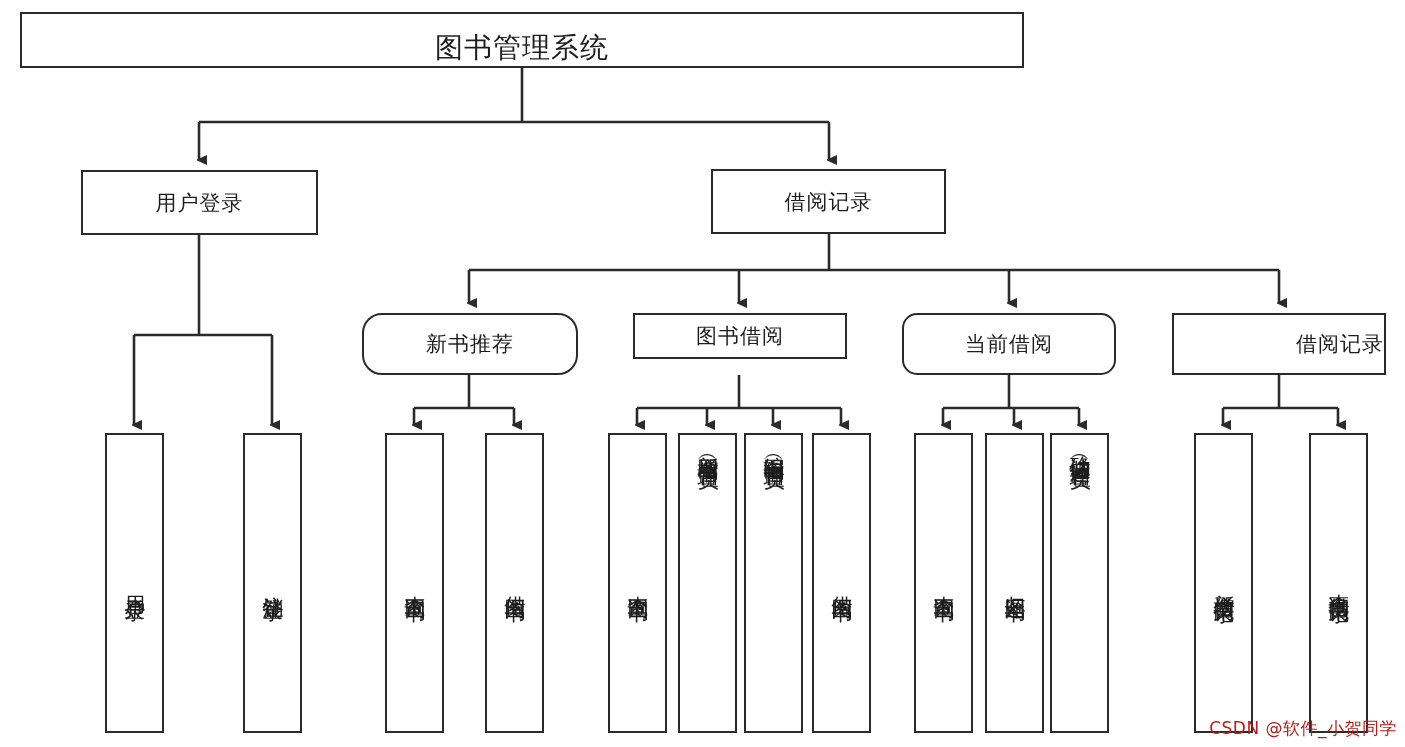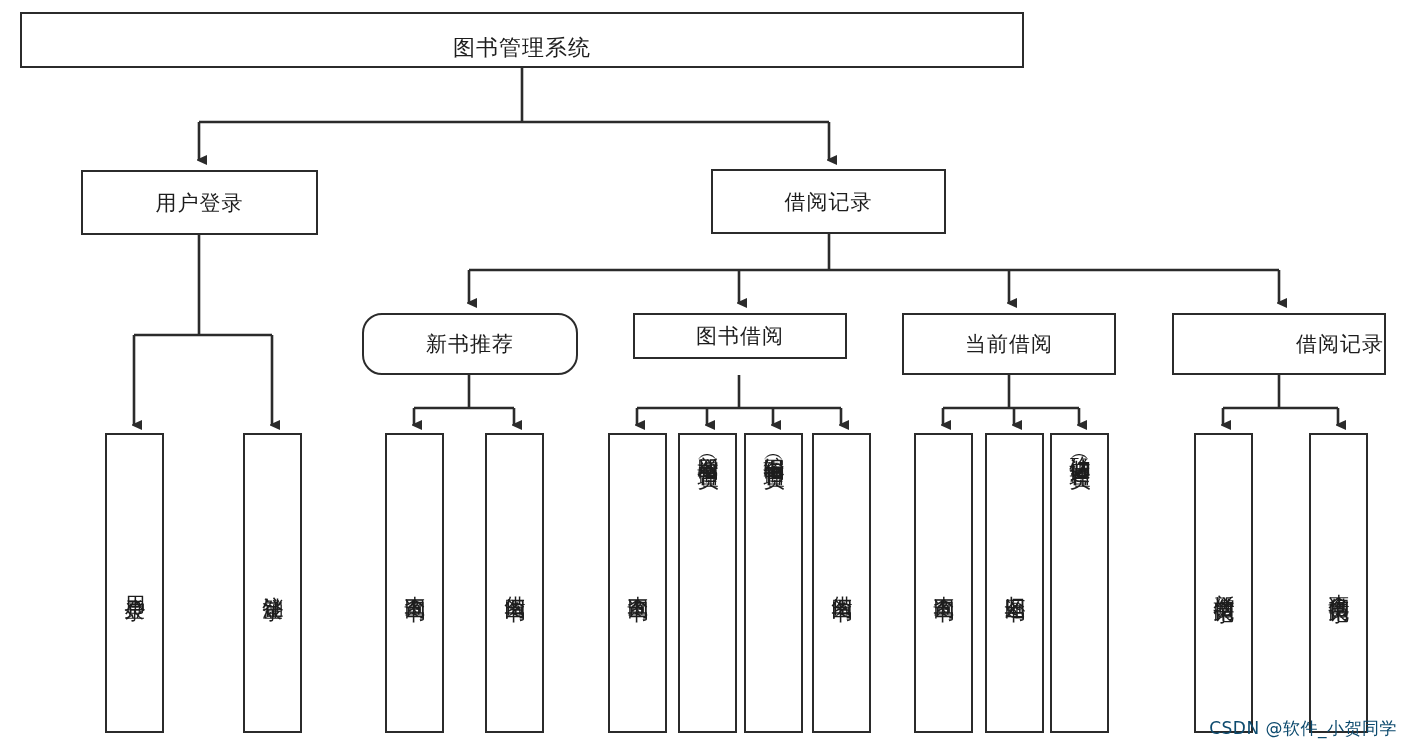--- a/index.html
+++ b/index.html
@@ -5,28 +5,28 @@
   html,body{margin:0;padding:0;background:#ffffff;}
   body{width:1405px;height:747px;overflow:hidden;
        font-family:"DejaVu Sans","Liberation Sans",sans-serif;}
   #stage{position:relative;width:1405px;height:747px;background:#fff;}
   svg#wires{position:absolute;left:0;top:0;width:1405px;height:747px;}
   .node{position:absolute;box-sizing:border-box;background:#fff;
         border:2.5px solid #2b2b2b;display:flex;align-items:center;
         justify-content:center;}
   .node .lbl{color:#1d1d1d;white-space:nowrap;letter-spacing:1px;}
   .h-node .lbl{font-size:21px;}
-  .title-node .lbl{font-size:22px;margin-top:15px;}
+  .title-node .lbl{font-size:28px;margin-top:15px;}
   .leaf{}
   .leaf .lbl{writing-mode:vertical-rl;text-orientation:upright;
              font-size:21px;line-height:1.18;letter-spacing:2px;
              text-align:center;}
   .leaf.top-align{align-items:flex-start;padding-top:4px;}
   #watermark{position:absolute;right:8px;bottom:7px;font-size:17px;
-             color:#0c4a6e;white-space:nowrap;letter-spacing:.5px;}
+             color:#b91c1c;white-space:nowrap;letter-spacing:.5px;}
 </style>
 </head>
 <body>
 
 <div id="stage">
 
   <svg id="wires" viewBox="0 0 1405 747">
     <defs>
       <marker id="arrow" markerWidth="10" markerHeight="10" refX="5" refY="8" orient="auto" markerUnits="userSpaceOnUse">
         <path d="M0,0 L10,0 L5,11 Z" fill="#2b2b2b"></path>
@@ -87,21 +87,21 @@
   <div class="node h-node" style="left:711px;top:169px;width:235px;height:65px;">
     <span class="lbl">借阅记录</span>
   </div>
 
   <div class="node h-node" style="left:362px;top:313px;width:216px;height:62px;border-radius:20px;">
     <span class="lbl">新书推荐</span>
   </div>
   <div class="node h-node" style="left:633px;top:313px;width:214px;height:46px;">
     <span class="lbl">图书借阅</span>
   </div>
-  <div class="node h-node" style="left:902px;top:313px;width:214px;height:62px;">
+  <div class="node h-node" style="left:902px;top:313px;width:214px;height:62px;border-radius:15px;">
     <span class="lbl">当前借阅</span>
   </div>
   <div class="node h-node" style="left:1172px;top:313px;width:214px;height:62px;justify-content:flex-end;">
     <span class="lbl">借阅记录</span>
   </div>
 
   <div class="node leaf" style="left:105px;top:433px;width:59px;height:300px;">
     <span class="lbl">用户登录</span>
   </div>
   <div class="node leaf" style="left:243px;top:433px;width:59px;height:300px;">

